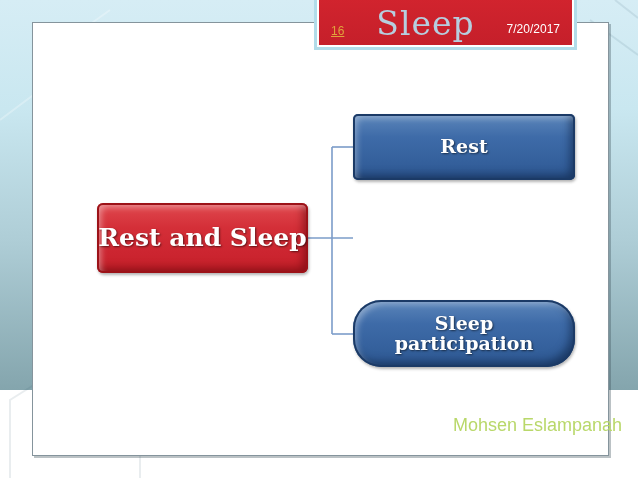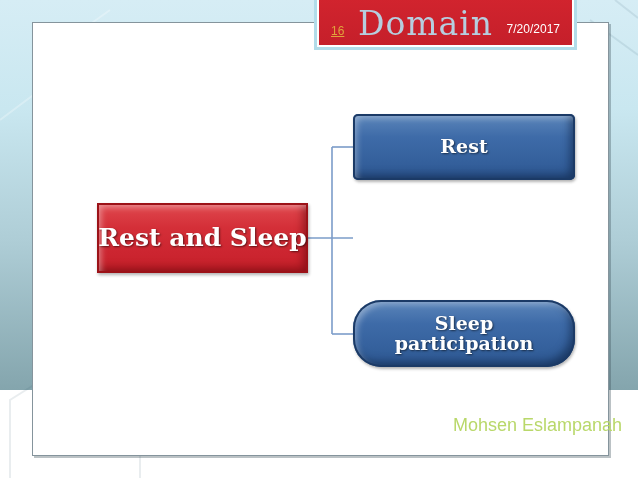--- a/index.html
+++ b/index.html
@@ -87,21 +87,21 @@
     color: #ffffff;
     font-family: "DejaVu Serif", serif;
     font-weight: bold;
     text-shadow: 1px 1px 2px rgba(0,0,0,0.55);
     box-sizing: border-box;
     line-height: 1.04;
   }
   .node-red {
     left: 97px; top: 203px;
     width: 211px; height: 70px;
-    border-radius: 0;
+    border-radius: 6px;
     font-size: 25px;
     white-space: nowrap;
     background: linear-gradient(180deg, #e0494f 0%, #d42f38 35%, #cc2530 70%, #c52029 100%);
     box-shadow: inset 0 0 0 2px #9c1218,
                 inset 4px 4px 6px rgba(255,255,255,0.42),
                 inset -5px -5px 8px rgba(96,4,10,0.55),
                 1px 2px 3px rgba(0,0,0,0.3);
   }
   .node-blue {
     left: 353px;
@@ -158,21 +158,21 @@
   <svg class="connectors" viewBox="0 0 638 478" xmlns="http://www.w3.org/2000/svg">
     <path class="connector-line" d="M308,238 H353"></path>
     <path class="connector-line" d="M332,147 V334"></path>
     <path class="connector-line" d="M332,147 H353"></path>
     <path class="connector-line" d="M332,334 H353"></path>
   </svg>
 
   <div class="header-outer">
     <div class="header-red">
       <span class="slide-number">16</span>
-      <span class="header-title">Domain</span>
+      <span class="header-title">Sleep</span>
       <span class="header-date">7/20/2017</span>
     </div>
   </div>
 
   <div class="node node-red">
     <span>Rest and Sleep</span>
   </div>
 
   <div class="node node-blue b1">
     <span>Rest</span>

